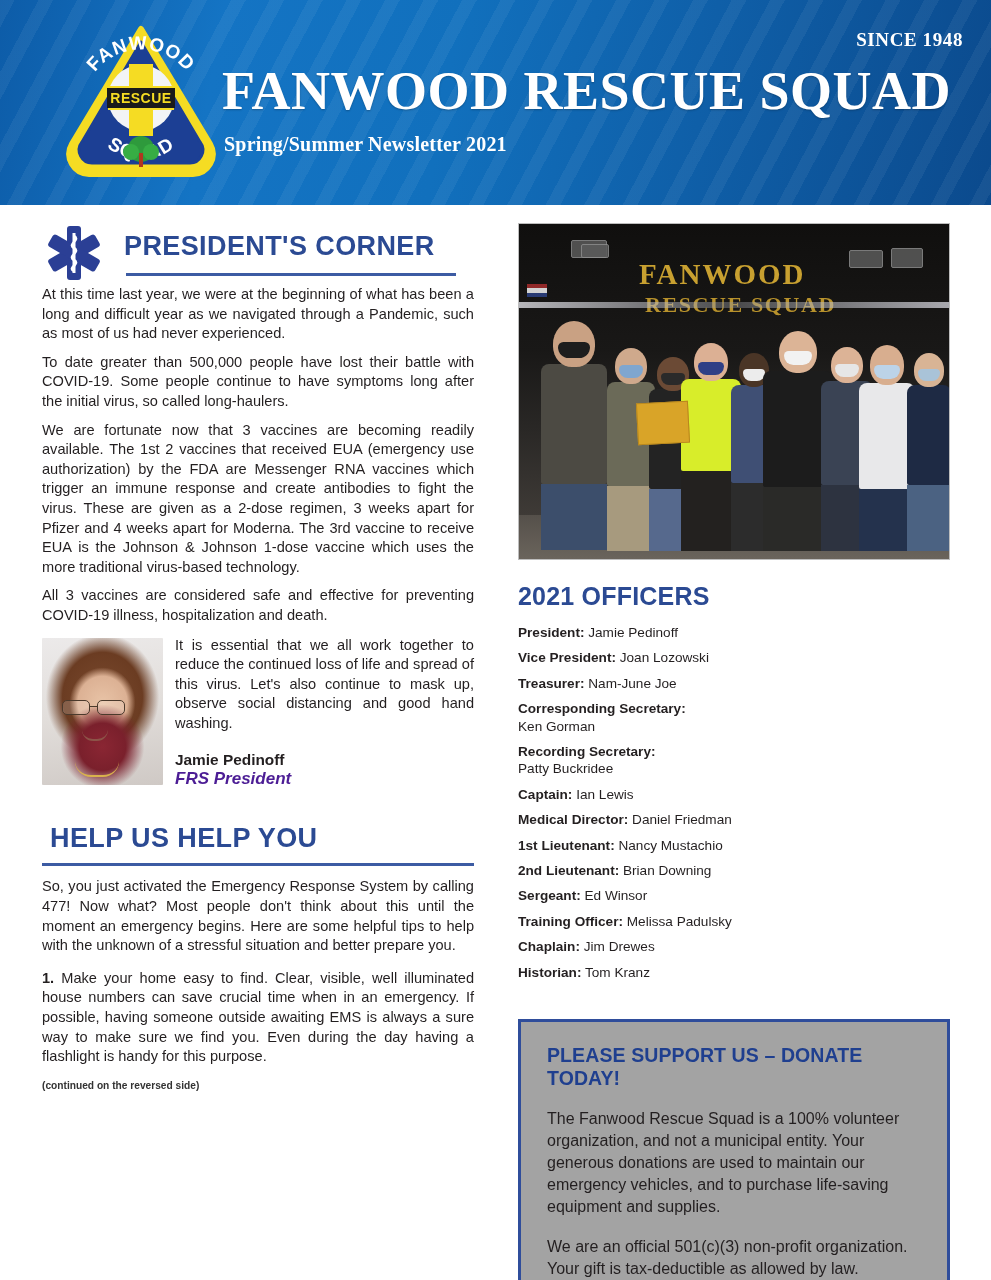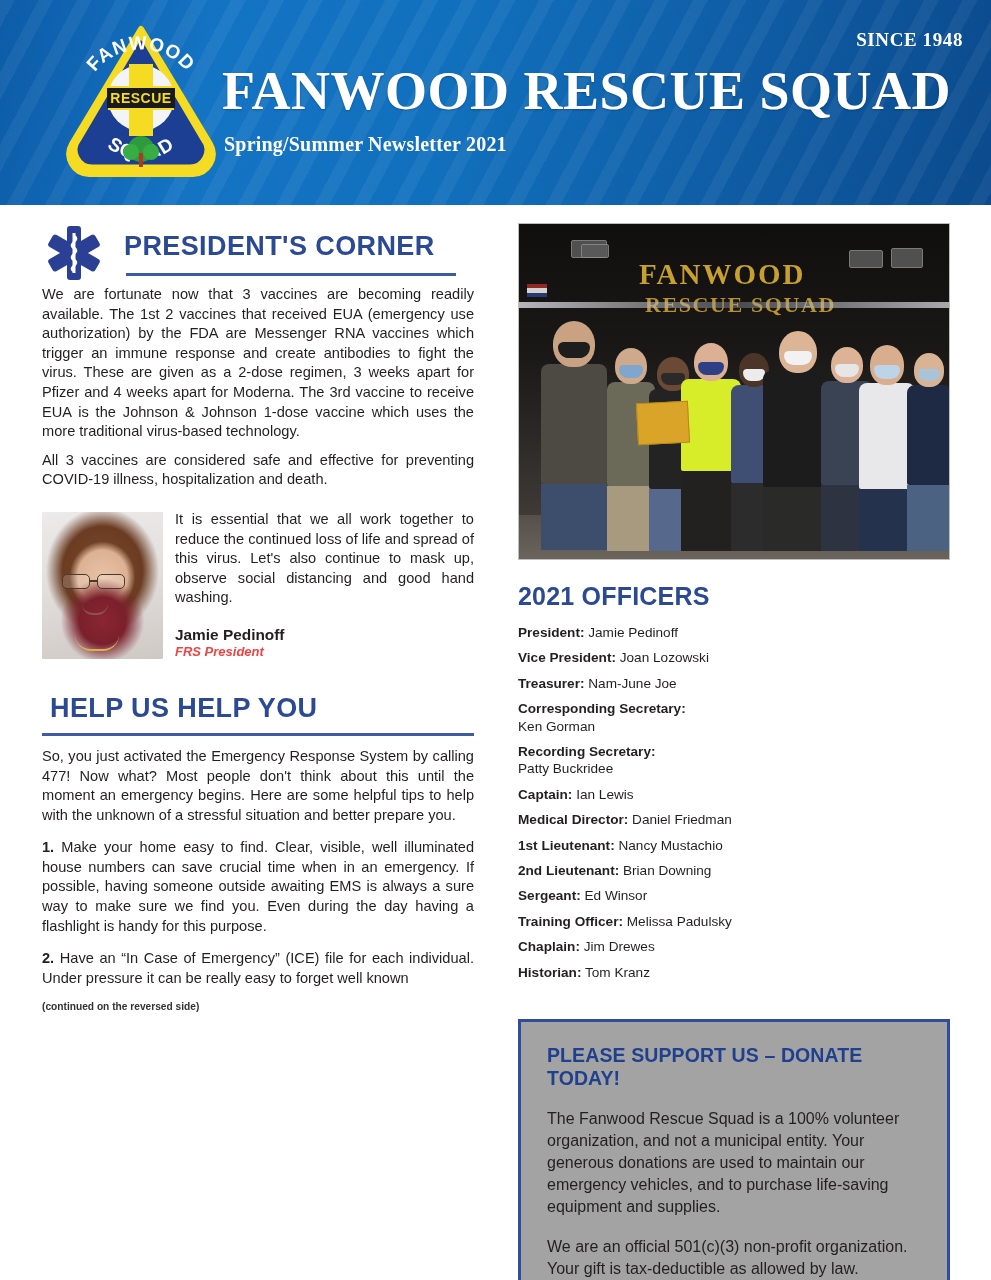--- a/index.html
+++ b/index.html
@@ -85,21 +85,21 @@
 
   
   .body-p {
     font-size: 14.6px; line-height: 19.6px;
     color: #231f20; text-align: justify;
     margin-bottom: 9px;
   }
   .body-p.last { margin-bottom: 0; }
 
   
-  .pres-block { position: relative; margin-top: 20px; min-height: 145px; }
+  .pres-block { position: relative; margin-top: 10px; min-height: 145px; }
   .pres-photo {
     float: left; width: 121px; height: 147px;
     margin: 2px 12px 4px 0;
     border-radius: 1px;
     background:
       radial-gradient(ellipse 48% 40% at 50% 74%, #8a2633 0%, #7a202c 40%, rgba(122,32,44,0) 72%),
       radial-gradient(ellipse 34% 30% at 50% 44%, #e8c3a6 0%, #dcb194 60%, rgba(220,177,148,0) 80%),
       radial-gradient(ellipse 60% 55% at 50% 40%, #7a4a2e 0%, #6b3c22 55%, rgba(107,60,34,0) 78%),
       linear-gradient(170deg, #eceaea 0%, #e2dedb 48%, #cfc9c5 100%);
     overflow: hidden; position: relative;
@@ -117,21 +117,21 @@
   .pres-photo .smile {
     position: absolute; left: 40px; top: 92px; width: 26px; height: 11px;
     border-bottom: 2.4px solid #8c5448; border-radius: 0 0 14px 14px;
   }
   .pres-photo .necklace {
     position: absolute; left: 33px; top: 123px; width: 44px; height: 16px;
     border-bottom: 2.6px solid #d9b24c; border-radius: 0 0 20px 20px;
   }
   .pres-quote { font-size: 14.6px; line-height: 19.6px; color: #231f20; text-align: justify; }
   .pres-name { margin-top: 18px; font-size: 15.4px; font-weight: bold; color: #231f20; }
-  .pres-role { font-size: 13px; font-weight: bold; font-style: italic; color: #ef4444; }
+  .pres-role { font-size: 17px; font-weight: bold; font-style: italic; color: #4c1d95; }
 
   
   .group-photo {
     position: relative; width: 432px; height: 337px;
     border: 1px solid #bdbdbd;
     background: linear-gradient(180deg, #100f0e 0%, #191817 38%, #2a2826 62%, #49443f 100%);
     overflow: hidden;
   }
   .gp-truck-text1 {
     position: absolute; left: 120px; top: 34px;
@@ -254,20 +254,22 @@
             <rect x="22" y="1" width="14" height="54" rx="3" transform="rotate(120 29 28)"></rect>
           </g>
           <rect x="27.5" y="8" width="3" height="40" fill="#ffffff"></rect>
           <path d="M29 11 c7 4 -7 8 0 12 c7 4 -7 8 0 12 c7 4 -7 8 0 11" stroke="#ffffff" stroke-width="2.6" fill="none"></path>
         </svg>
       </span>
       <div class="sec-title">PRESIDENT'S CORNER</div>
       <div class="sec-rule"></div>
     </div>
 
+    <p class="body-p">At this time last year, we were at the beginning of what has been a long and difficult year as we navigated through a Pandemic, such as most of us had never experienced.</p>
+    <p class="body-p">To date greater than 500,000 people have lost their battle with COVID-19. Some people continue to have symptoms long after the initial virus, so called long-haulers.</p>
     <p class="body-p">We are fortunate now that 3 vaccines are becoming readily available. The 1st 2 vaccines that received EUA (emergency use authorization) by the FDA are Messenger RNA vaccines which trigger an immune response and create antibodies to fight the virus. These are given as a 2-dose regimen, 3 weeks apart for Pfizer and 4 weeks apart for Moderna. The 3rd vaccine to receive EUA is the Johnson &amp; Johnson 1-dose vaccine which uses the more traditional virus-based technology.</p>
     <p class="body-p">All 3 vaccines are considered safe and effective for preventing COVID-19 illness, hospitalization and death.</p>
 
     <div class="pres-block">
       <div class="pres-photo">
         <span class="glass-l"></span>
           <span class="glass-r"></span>
         <span class="bridge"></span>
           <span class="smile"></span>
           <span class="necklace"></span>
@@ -279,21 +281,20 @@
 
     <div class="sec-head2" style="margin-top:34px">
       <div class="sec-title2">HELP US HELP YOU</div>
       <div class="sec-rule2"></div>
     </div>
 
     <p class="body-p">So, you just activated the Emergency Response System by calling 477! Now what? Most people don't think about this until the moment an emergency begins. Here are some helpful tips to help with the unknown of a stressful situation and better prepare you.</p>
 
     <p class="tip-p"><span class="num">1.</span><span> Make your home easy to find. Clear, visible, well illuminated house numbers can save crucial time when in an emergency. If possible, having someone outside awaiting EMS is always a sure way to make sure we find you. Even during the day having a flashlight is handy for this purpose.</span></p>
 
-    <p class="tip-p"><span class="num">2.</span><span> Have an “In Case of Emergency” (ICE) file for each individual. Under pressure it can be really easy to forget well known</span></p>
 
     <div class="continued">(continued on the reversed side)</div>
   </div>
 
   <div class="col-right">
 
     <div class="group-photo">
       <div class="gp-shelf-a"></div>
         <div class="gp-shelf-b"></div>
       <div class="gp-shelf-c"></div>

